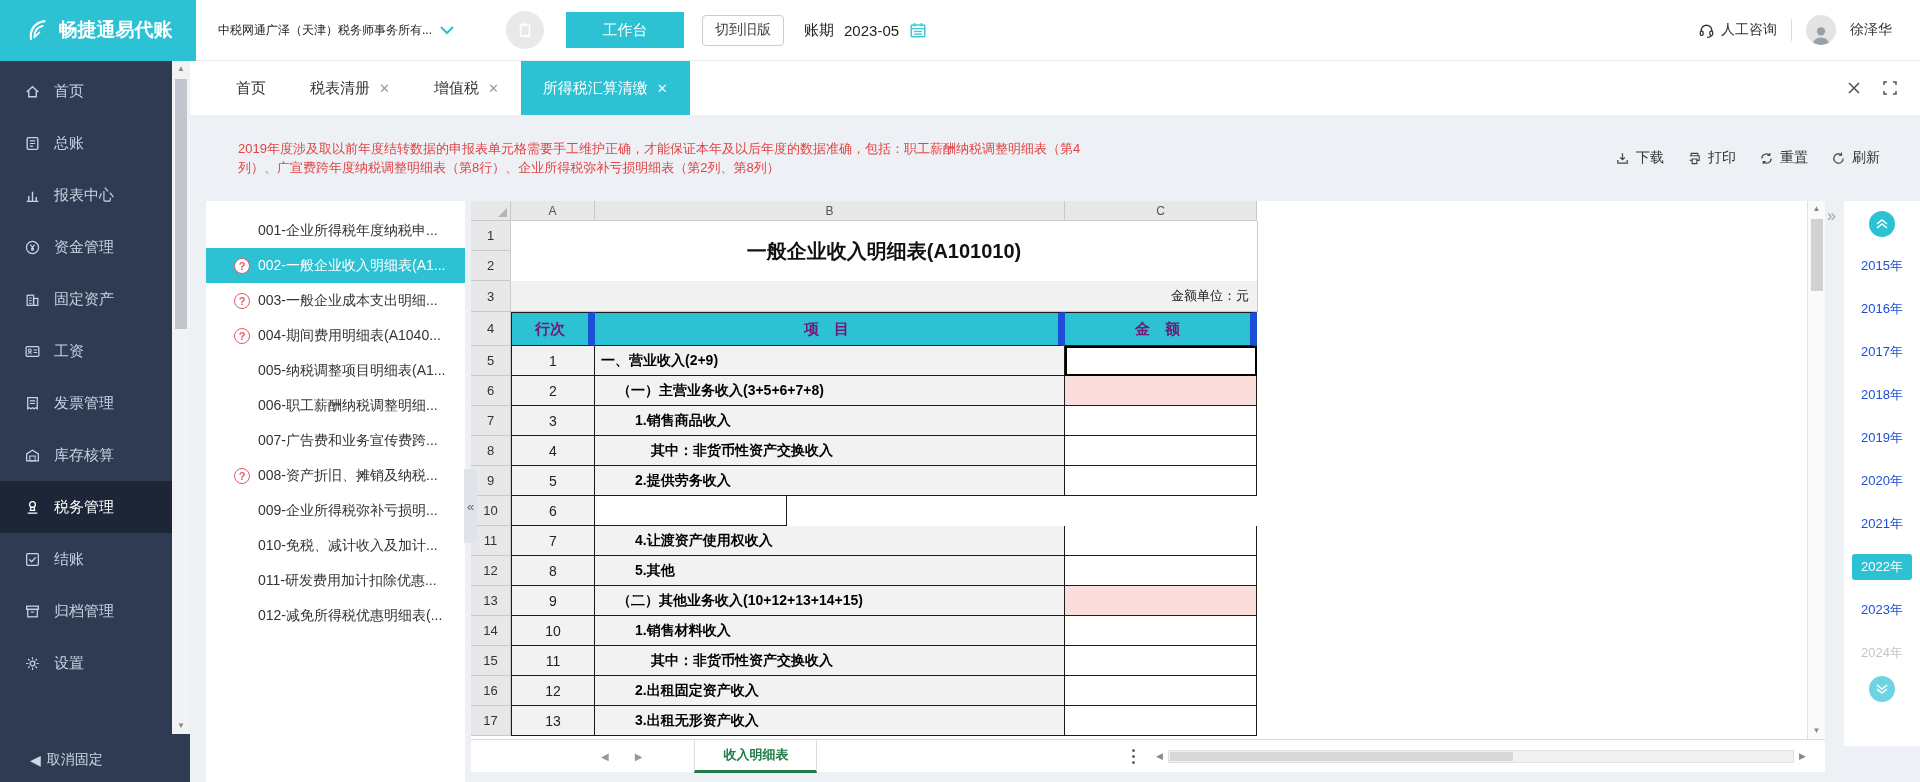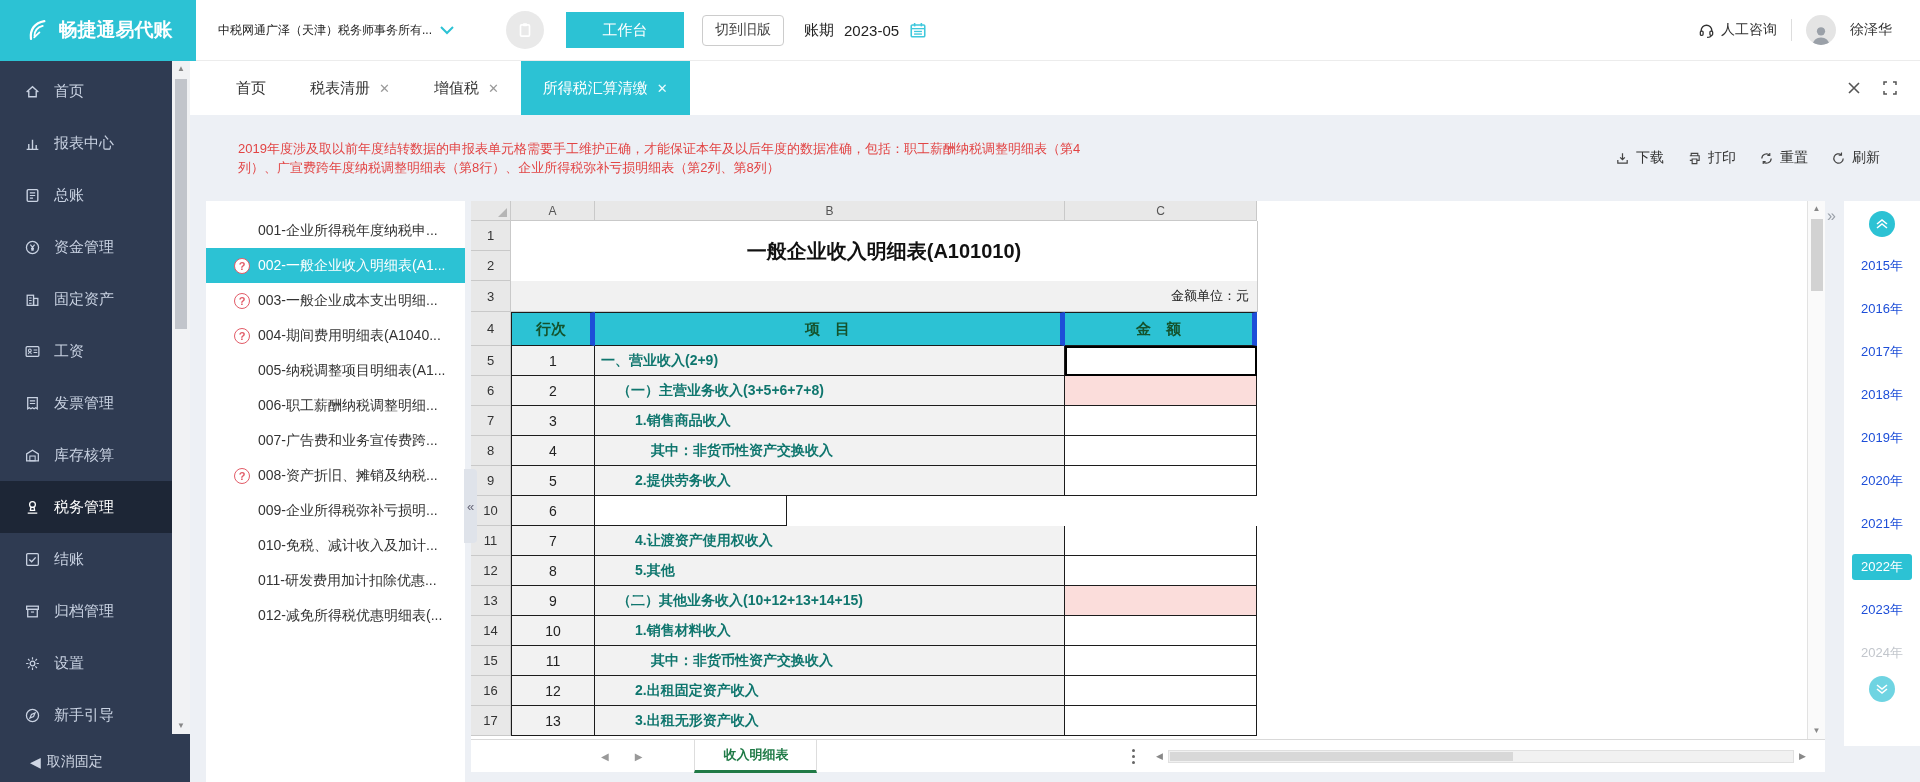--- a/index.html
+++ b/index.html
@@ -88,27 +88,27 @@
   .w-a{width:84px;} .w-b{width:470px;} .w-c{width:192px;}
   .trow { display:flex; }
   .rn { width:40px; flex:none; background:#e8e8e8; border-right:1px solid #c9c9c9; border-bottom:1px solid #c9c9c9;
     color:#333; display:flex; align-items:center; justify-content:center; font-size:13px; }
   .rn-col { width:40px; flex:none; display:flex; flex-direction:column; }
   .rn-col .rn { width:100%; flex:1; }
   .tmerge { width:747px; display:flex; align-items:center; justify-content:center; font-size:20px;
     font-weight:bold; color:#111; border-right:1px solid #c9c9c9; background:#fff; }
   .unit-cell { width:747px; background:#f1f1f1; border-right:1px solid #c9c9c9; border-bottom:1px solid #c9c9c9;
     display:flex; align-items:center; justify-content:flex-end; padding-right:8px; font-size:13px; color:#222; }
-  .hcell { background:#2cc2d4; color:#14532d; font-weight:bold; font-size:15px; display:flex; align-items:center;
-    justify-content:center; border-right:5px solid #1d4ed8; border-bottom:1px solid #1c1c1c; border-top:1px solid #1c1c1c; }
+  .hcell { background:#2cc2d4; color:#701a75; font-weight:bold; font-size:15px; display:flex; align-items:center;
+    justify-content:center; border-right:7px solid #1d4ed8; border-bottom:1px solid #1c1c1c; border-top:1px solid #1c1c1c; }
   .hcell.first { border-left:1px solid #1c1c1c; }
   .fa { width:84px; flex:none; background:#f2f2f2; display:flex; align-items:center; justify-content:center;
     font-size:14px; color:#222; border-left:1px solid #1c1c1c; border-right:1px solid #1c1c1c; border-bottom:1px solid #1c1c1c; }
   .fb { width:470px; flex:none; background:#f2f2f2; display:flex; align-items:center; font-size:14px;
-    font-weight:600; color:#0f766e; border-right:1px solid #1c1c1c; border-bottom:1px solid #1c1c1c; white-space:nowrap; }
+    font-weight:600; color:#000000; border-right:1px solid #1c1c1c; border-bottom:1px solid #1c1c1c; white-space:nowrap; }
   .fc { width:192px; flex:none; background:#fff; border-right:1px solid #1c1c1c; border-bottom:1px solid #1c1c1c; }
   .fc.pink { background:#fbdddb; }
   .fc.sel { border:2px solid #000; }
   .ind0{padding-left:6px;} .ind1{padding-left:22px;} .ind2{padding-left:40px;} .ind3{padding-left:56px;}
   .r30{height:30px;} .r31{height:31px;} .r34{height:34px;} .r60{height:60px;}
 
   .grid-filler { flex:1; background:#fff; }
   .vscroll { width:18px; flex:none; background:#fafafa; border-left:1px solid #e2e2e2;
     display:flex; flex-direction:column; align-items:center; }
   .vs-arrow { height:16px; line-height:16px; font-size:8px; color:#888; cursor:pointer; }
@@ -213,30 +213,30 @@
   <aside class="sidebar">
     <nav class="side-menu">
       <div class="side-item">
         <svg width="17" height="17" viewBox="0 0 16 16">
             <path d="M2.5 8.5 8 3.5l5.5 5M4.5 7.5V13h7V7.5" fill="none" stroke="currentColor" stroke-width="1.3"></path>
           </svg>
         <span>首页</span>
       </div>
       <div class="side-item">
         <svg width="17" height="17" viewBox="0 0 16 16">
-            <path d="M2.5 13.5h11M4.5 13V8.5M8 13V4.5M11.5 13V9.5" fill="none" stroke="currentColor" stroke-width="1.3"></path>
-          </svg>
-        <span>报表中心</span>
-      </div>
-      <div class="side-item">
-        <svg width="17" height="17" viewBox="0 0 16 16">
             <rect x="3" y="2.5" width="10" height="11" rx="1" fill="none" stroke="currentColor" stroke-width="1.3"></rect>
             <path d="M5.5 5.5h5M5.5 8h5M5.5 10.5h3" stroke="currentColor" stroke-width="1.1"></path>
           </svg>
         <span>总账</span>
+      </div>
+      <div class="side-item">
+        <svg width="17" height="17" viewBox="0 0 16 16">
+            <path d="M2.5 13.5h11M4.5 13V8.5M8 13V4.5M11.5 13V9.5" fill="none" stroke="currentColor" stroke-width="1.3"></path>
+          </svg>
+        <span>报表中心</span>
       </div>
       <div class="side-item">
         <svg width="17" height="17" viewBox="0 0 16 16">
             <circle cx="8" cy="8" r="5.7" fill="none" stroke="currentColor" stroke-width="1.2"></circle>
             <path d="M6 5.3 8 7.8l2-2.5M8 7.8V11M6.6 8.8h2.8M6.6 10.2h2.8" fill="none" stroke="currentColor" stroke-width="1.1"></path>
           </svg>
         <span>资金管理</span>
       </div>
       <div class="side-item">
         <svg width="17" height="17" viewBox="0 0 16 16">
@@ -289,27 +289,20 @@
             <path d="M6.5 8.5h3" stroke="currentColor" stroke-width="1.1"></path>
           </svg>
         <span>归档管理</span>
       </div>
       <div class="side-item">
         <svg width="17" height="17" viewBox="0 0 16 16">
             <circle cx="8" cy="8" r="2.2" fill="none" stroke="currentColor" stroke-width="1.2"></circle>
             <path d="M8 2v2.2M8 11.8V14M2 8h2.2M11.8 8H14M3.8 3.8l1.5 1.5M10.7 10.7l1.5 1.5M12.2 3.8l-1.5 1.5M5.3 10.7l-1.5 1.5" stroke="currentColor" stroke-width="1.1"></path>
           </svg>
         <span>设置</span>
-      </div>
-      <div class="side-item">
-        <svg width="17" height="17" viewBox="0 0 16 16">
-            <circle cx="8" cy="8" r="5.7" fill="none" stroke="currentColor" stroke-width="1.2"></circle>
-            <path d="M10.5 5.5 9 9l-3.5 1.5L7 7z" fill="none" stroke="currentColor" stroke-width="1.1"></path>
-          </svg>
-        <span>新手引导</span>
       </div>
     </nav>
     <div class="side-scrollbar">
       <div class="sb-arrow">▲</div>
       <div class="sb-thumb"></div>
       <div class="sb-spacer"></div>
       <div class="sb-arrow">▼</div>
     </div>
     <div class="unpin">
       <span>◀</span>

